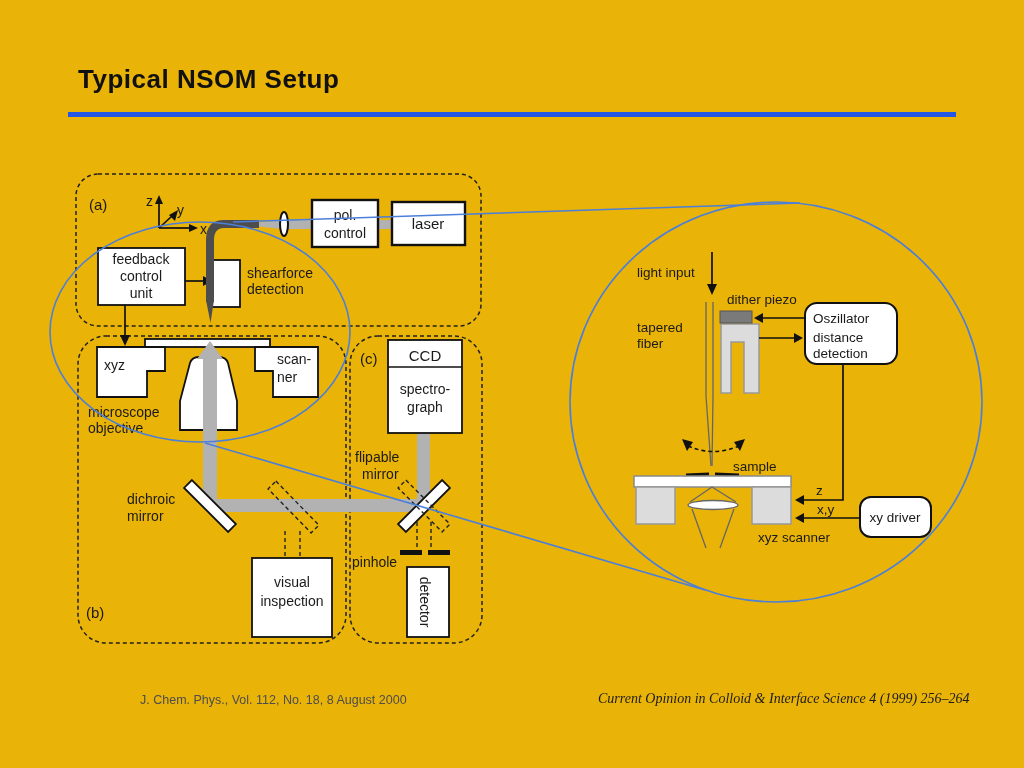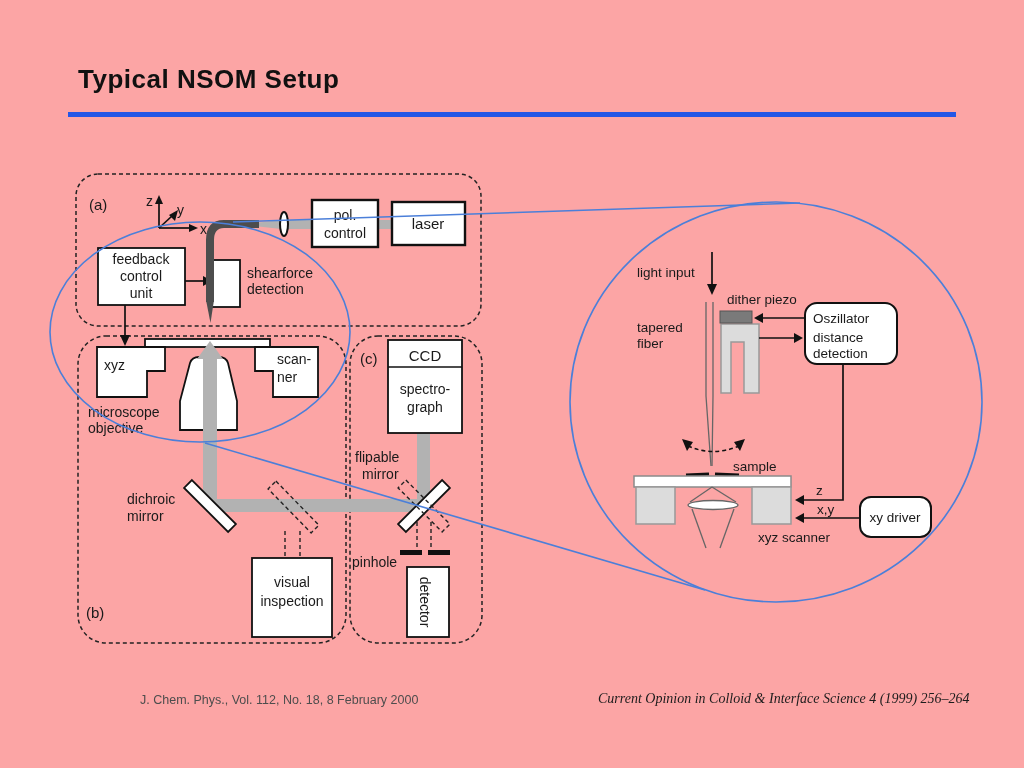--- a/index.html
+++ b/index.html
@@ -1,16 +1,16 @@
 <!DOCTYPE html>
 <html><head>
 <meta charset="utf-8">
 <style>
   html,body{margin:0;padding:0;background:#ffffff;}
-  .slide{position:relative;width:1024px;height:768px;background:#fca5a5;overflow:hidden;
+  .slide{position:relative;width:1024px;height:768px;background:#eab308;overflow:hidden;
          font-family:"Liberation Sans",sans-serif;}
   .title{position:absolute;left:78px;top:64px;font-size:26px;font-weight:bold;color:#111;
          letter-spacing:0.5px;}
   .rule{position:absolute;left:68px;top:112px;width:888px;height:5px;background:#2457e6;}
   .cite-left{position:absolute;left:140px;top:693px;font-size:12.5px;color:#4d4d4d;}
   .cite-right{position:absolute;left:598px;top:691px;font-size:14px;color:#1c1c1c;
               font-family:Liberation Serif, serif;font-style:italic;}
   svg{position:absolute;left:0;top:0;}
   svg text{font-family:"Liberation Sans",sans-serif;fill:#1a1a1a;}
   .lbl{font-size:14px;}
@@ -184,15 +184,15 @@
       <text class="rlbl" x="895" y="522" text-anchor="middle">xy driver</text>
       <text class="rlbl" x="758" y="542">xyz scanner</text>
     </g>
 
     <ellipse class="blue" cx="200" cy="332" rx="150" ry="110"></ellipse>
     <ellipse class="blue" cx="776" cy="402" rx="206" ry="200"></ellipse>
     <line class="blue" x1="233" y1="222" x2="800" y2="203"></line>
     <line class="blue" x1="205" y1="443" x2="705" y2="590"></line>
   </svg>
 
-  <div class="cite-left">J. Chem. Phys., Vol. 112, No. 18, 8 February 2000</div>
+  <div class="cite-left">J. Chem. Phys., Vol. 112, No. 18, 8 August 2000</div>
   <div class="cite-right">Current Opinion in Colloid &amp; Interface Science 4 (1999) 256–264</div>
 </div>
 
 </body></html>

